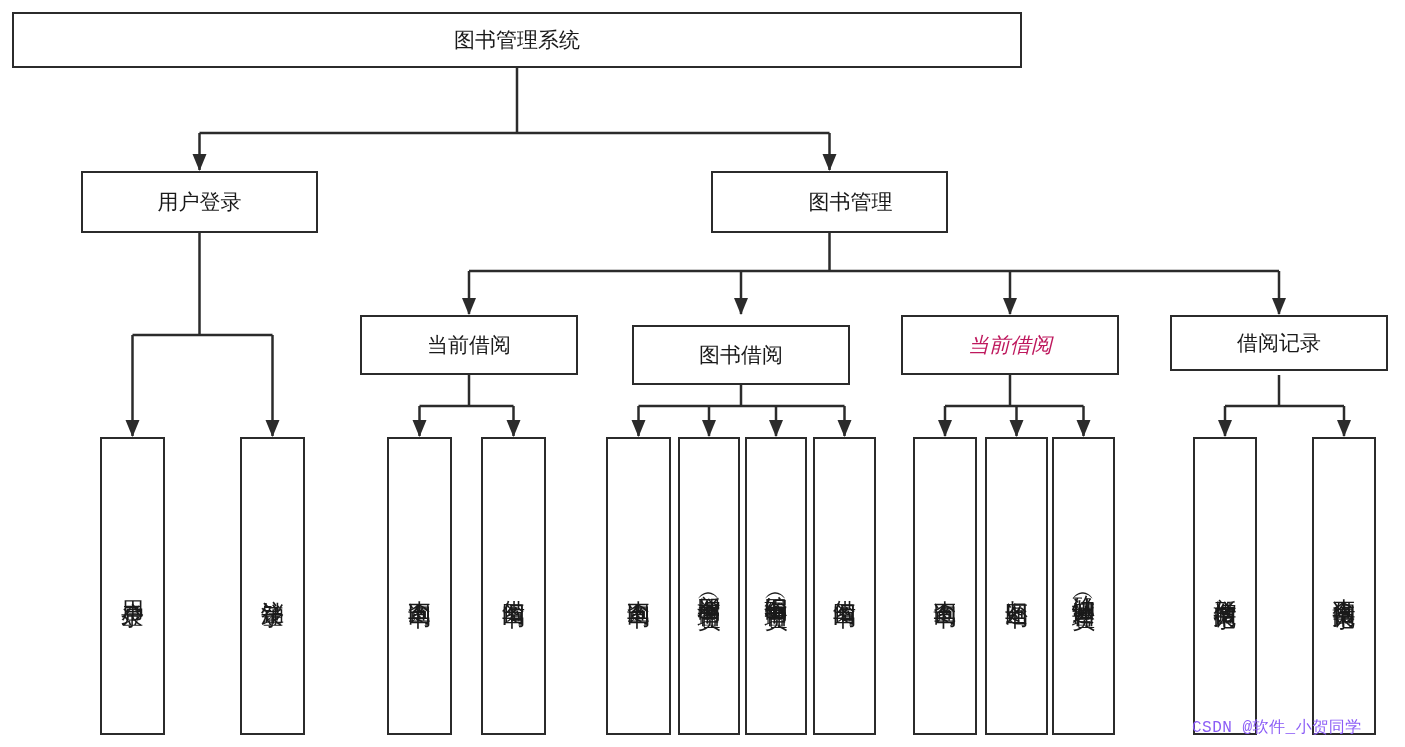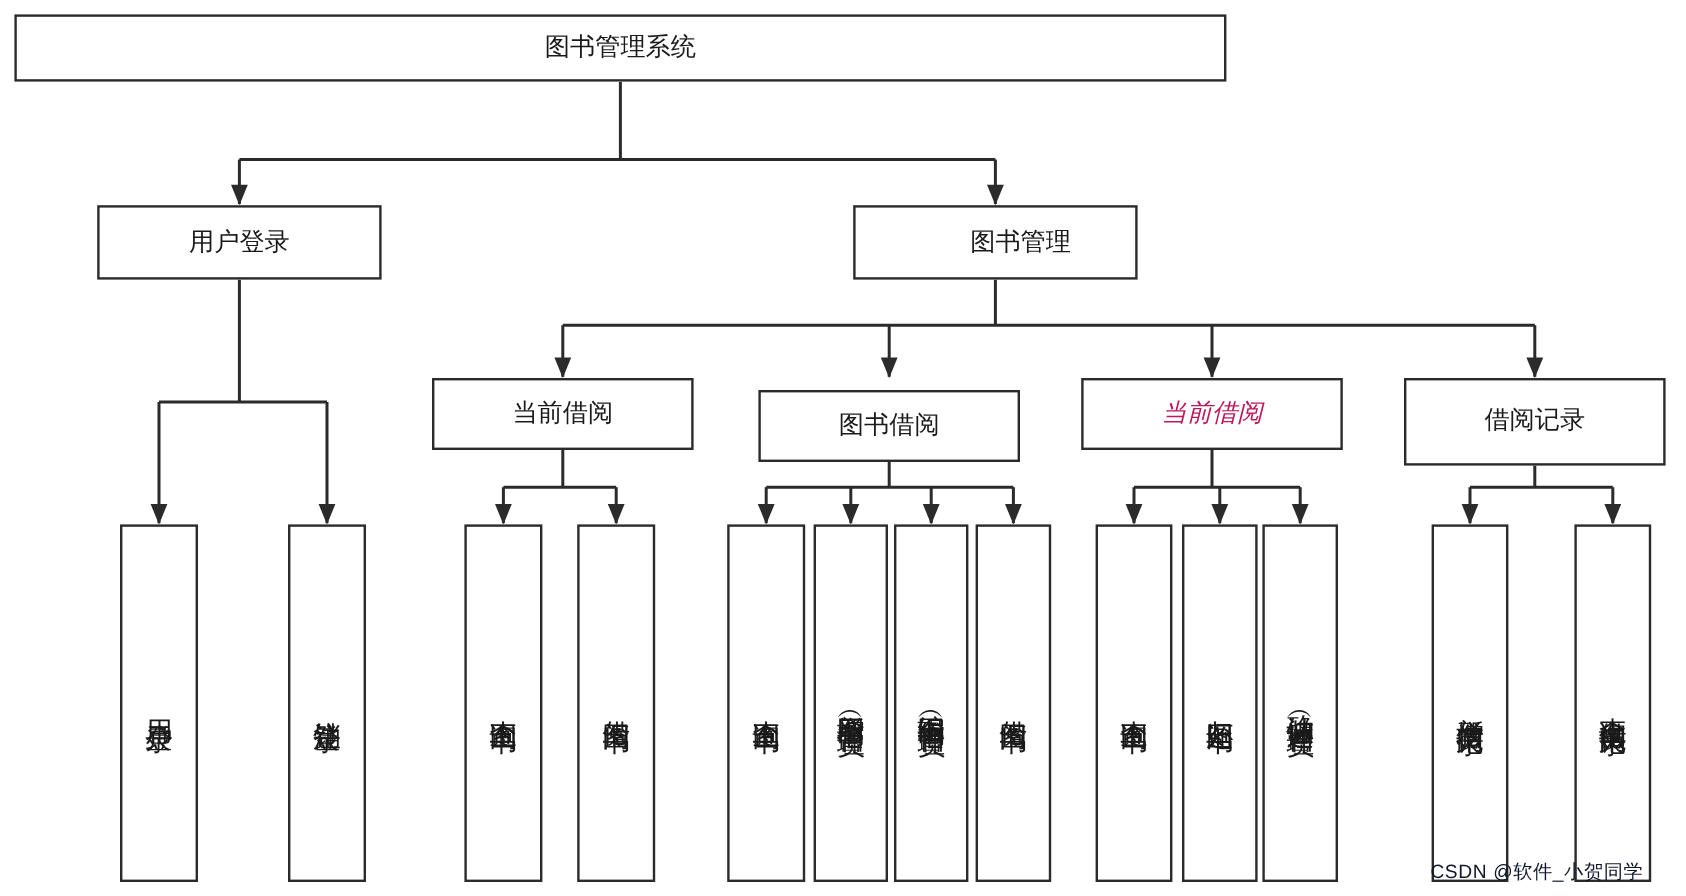--- a/index.html
+++ b/index.html
@@ -132,21 +132,21 @@
       </div>
       <div class="node horiz" style="left: 360px; top: 315px; width: 218px; height: 60px; border-color: rgb(43, 43, 43); background: rgb(255, 255, 255);">
         <span class="node-label" style="color: rgb(26, 26, 26);">当前借阅</span>
       </div>
       <div class="node horiz" style="left: 632px; top: 325px; width: 218px; height: 60px; border-color: rgb(43, 43, 43); background: rgb(255, 255, 255);">
         <span class="node-label" style="color: rgb(26, 26, 26);">图书借阅</span>
       </div>
       <div class="node horiz" style="left: 901px; top: 315px; width: 218px; height: 60px; border-color: rgb(43, 43, 43); background: rgb(255, 255, 255);">
         <span class="node-label" style="color: #be185d; font-style: italic;">当前借阅</span>
       </div>
-      <div class="node horiz" style="left: 1170px; top: 315px; width: 218px; height: 73px; border-color: rgb(43, 43, 43); background: rgb(255, 255, 255);">
+      <div class="node horiz" style="left: 1170px; top: 315px; width: 218px; height: 56px; border-color: rgb(43, 43, 43); background: rgb(255, 255, 255);">
         <span class="node-label" style="color: rgb(26, 26, 26);">借阅记录</span>
       </div>
       <div class="node vert" style="left: 100px; top: 437px; width: 65px; height: 298px; border-color: rgb(43, 43, 43); background: rgb(255, 255, 255);">
         <span class="node-label" style="color: rgb(26, 26, 26);">用户登录</span>
       </div>
       <div class="node vert" style="left: 240px; top: 437px; width: 65px; height: 298px; border-color: rgb(43, 43, 43); background: rgb(255, 255, 255);">
         <span class="node-label" style="color: rgb(26, 26, 26);">注销登录</span>
       </div>
       <div class="node vert" style="left: 387px; top: 437px; width: 65px; height: 298px; border-color: rgb(43, 43, 43); background: rgb(255, 255, 255);">
         <span class="node-label" style="color: rgb(26, 26, 26);">查询图书</span>
@@ -175,14 +175,14 @@
       <div class="node vert" style="left: 1052px; top: 437px; width: 63px; height: 298px; border-color: rgb(43, 43, 43); background: rgb(255, 255, 255);">
         <span class="node-label" style="color: rgb(26, 26, 26);">确认归还（管理员）</span>
       </div>
       <div class="node vert" style="left: 1193px; top: 437px; width: 64px; height: 298px; border-color: rgb(43, 43, 43); background: rgb(255, 255, 255);">
         <span class="node-label" style="color: rgb(26, 26, 26);">新增借阅记录</span>
       </div>
       <div class="node vert" style="left: 1312px; top: 437px; width: 64px; height: 298px; border-color: rgb(43, 43, 43); background: rgb(255, 255, 255);">
         <span class="node-label" style="color: rgb(26, 26, 26);">查询借阅记录</span>
       </div>
     </div>
-  <div class="watermark" style="left: 1192px; top: 717px; color: #0f172a;">CSDN @软件_小贺同学</div>
+  <div class="watermark" style="left: 1192px; top: 717px; color: #8b5cf6; font-family: Liberation Mono, monospace;">CSDN @软件_小贺同学</div>
 </div>
 
 </body></html>

